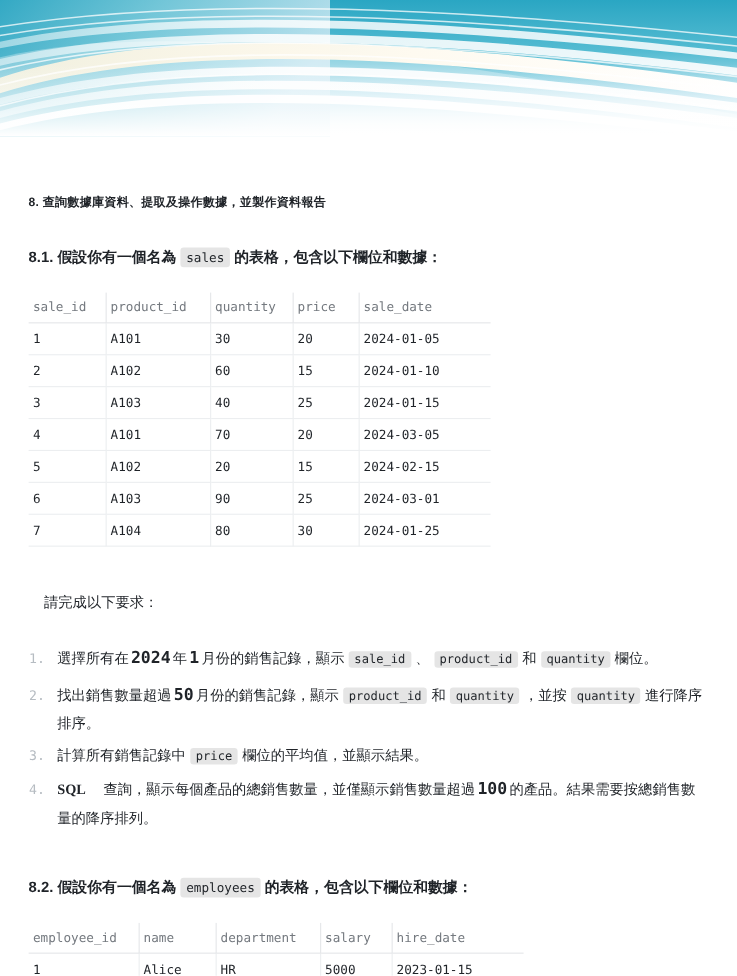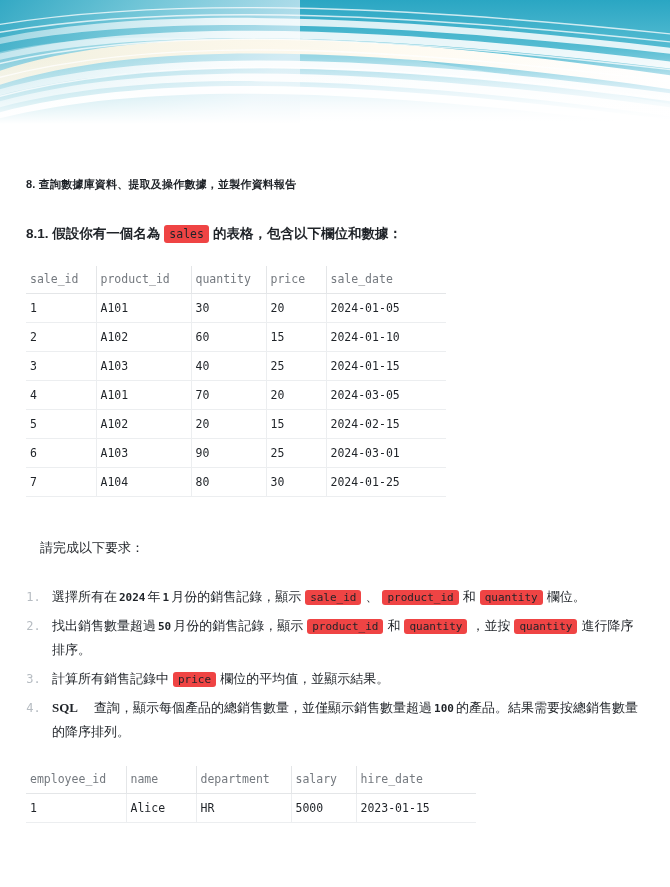--- a/index.html
+++ b/index.html
@@ -55,21 +55,21 @@
     line-height: 1.6;
   }
   h3.sub-title.second {
     margin-top: 40px;
   }
 
   code.chip {
     font-family: "DejaVu Sans Mono", "Liberation Mono", monospace;
     font-size: 11.5px;
     font-weight: normal;
-    background: #ef4444;
+    background: #e5e5e5;
     color: #1f2328;
     border-radius: 3px;
     padding: 2px 5px;
     margin: 3px 4px;
     white-space: nowrap;
   }
 
   
   table.data {
     border-collapse: collapse;
@@ -140,21 +140,21 @@
     font-family: "DejaVu Sans Mono", "Liberation Mono", monospace;
     font-size: 12px;
   }
   ol.req code.chip {
     font-size: 11px;
     padding: 1px 5px;
   }
   .num {
     font-family: "DejaVu Sans Mono", "Liberation Mono", monospace;
     font-weight: bold;
-    font-size: 11px;
+    font-size: 15px;
     margin: 17px 2px;
   }
   .kw {
     font-family: Liberation Serif, serif;
     font-weight: bold;
     font-size: 13px;
     margin-right: 16px;
   }
 </style>
 </head>
@@ -298,20 +298,23 @@
 
   <p class="lead">請完成以下要求：</p>
 
   <ol class="req" id="requirements-list">
       <li><span>選擇所有在</span><span class="num">2024</span><span>年</span><span class="num">1</span><span>月份的銷售記錄，顯示</span><code class="chip">sale_id</code><span>、</span><code class="chip">product_id</code><span>和</span><code class="chip">quantity</code><span>欄位。</span></li>
       <li><span>找出銷售數量超過</span><span class="num">50</span><span>月份的銷售記錄，顯示</span><code class="chip">product_id</code><span>和</span><code class="chip">quantity</code><span>，並按</span><code class="chip">quantity</code><span>進行降序排序。</span></li>
       <li><span>計算所有銷售記錄中</span><code class="chip">price</code><span>欄位的平均值，並顯示結果。</span></li>
       <li><span class="kw">SQL</span><span>查詢，顯示每個產品的總銷售數量，並僅顯示銷售數量超過</span><span class="num">100</span><span>的產品。結果需要按總銷售數量的降序排列。</span></li>
     </ol>
 
+  <h3 class="sub-title second">
+    <span>8.2. 假設你有一個名為</span><code class="chip">employees</code><span>的表格，包含以下欄位和數據：</span>
+  </h3>
 
   <table class="data" id="employees-table">
     <colgroup>
       <col class="c0">
         <col class="c1">
         <col class="c2">
         <col class="c3">
         <col class="c4">
     </colgroup>
     <thead>

